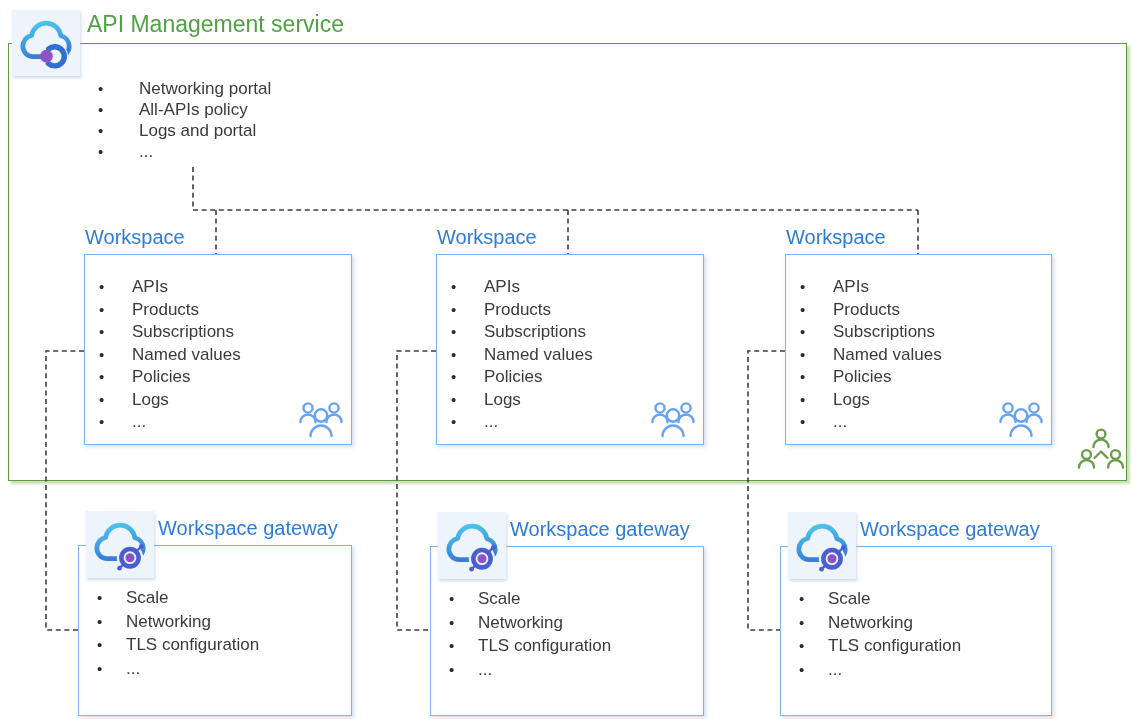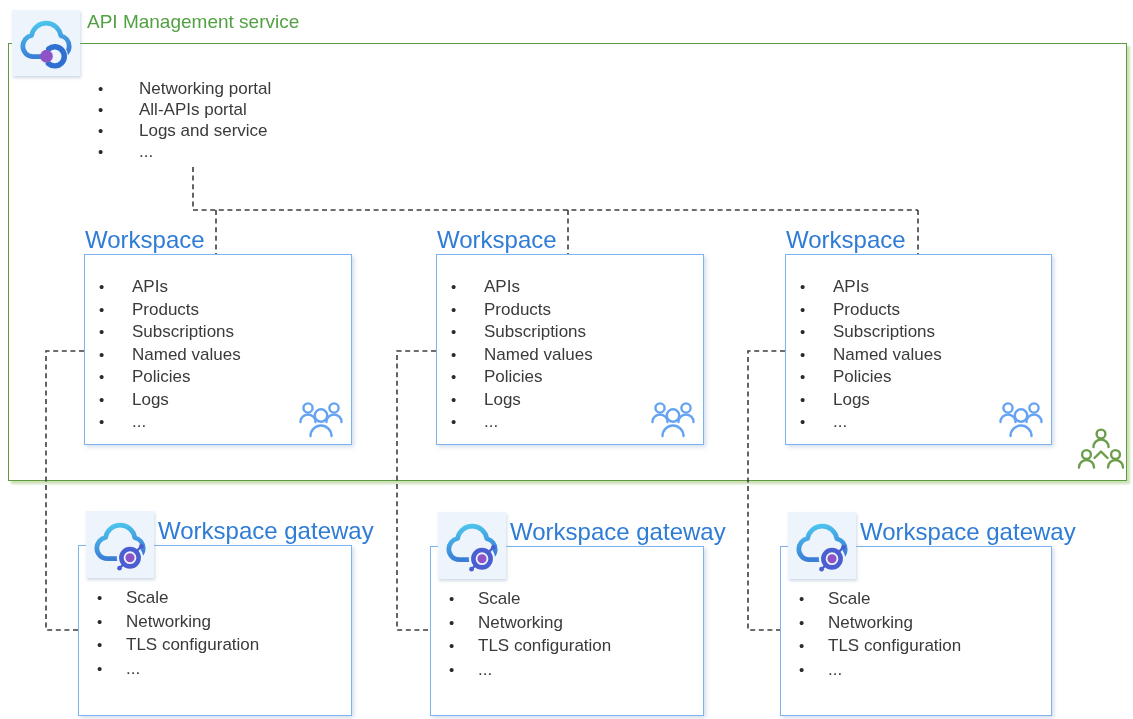--- a/index.html
+++ b/index.html
@@ -8,30 +8,30 @@
     font-family:"Liberation Sans", sans-serif;color:#3a3a3a;
   }
   .abs{position:absolute;}
   
   .service-box{
     border:1.6px solid #5f9b3e;
     box-shadow:3px 3px 2px rgba(163,201,126,0.55);
     background:transparent;
   }
   .service-title{
-    font-size:19px;color:#52a044;white-space:nowrap;z-index:5;
+    font-size:23px;color:#52a044;white-space:nowrap;z-index:5;
   }
   
   .blue-box{
     border:1.4px solid #7eb3f0;background:#fff;
     box-shadow:2px 2px 4px rgba(130,160,200,0.35);
     z-index:2;
   }
   .blue-title{
-    font-size:24px;color:#2e7cd6;white-space:nowrap;z-index:5;
+    font-size:20px;color:#2e7cd6;white-space:nowrap;z-index:5;
   }
   
   .icon-tile{
     background:#eef4fb;box-shadow:1px 2px 3px rgba(150,170,200,0.45);
     z-index:4;display:flex;align-items:center;justify-content:center;
   }
   
   .blist{z-index:3;font-size:17px;color:#3a3a3a;}
   .blist .row{display:flex;align-items:baseline;}
   .blist .dot{flex:0 0 auto;color:#2b2b2b;font-size:15px;}
@@ -78,25 +78,25 @@
 
   <div class="abs service-title" style="left:87px;top:11px;">API Management service</div>
 
   <div class="abs blist list-apim" style="left:90px;top:78px;width:320px;">
     <div class="row">
         <span class="dot">•</span>
         <span>Networking portal</span>
       </div>
     <div class="row">
         <span class="dot">•</span>
-        <span>All-APIs portal</span>
-      </div>
-    <div class="row">
-        <span class="dot">•</span>
-        <span>Logs and service</span>
+        <span>All-APIs policy</span>
+      </div>
+    <div class="row">
+        <span class="dot">•</span>
+        <span>Logs and portal</span>
       </div>
     <div class="row">
         <span class="dot">•</span>
         <span>...</span>
       </div>
   </div>
 
   <div class="abs blue-title" style="left:85px;top:226px;">Workspace</div>
   <div class="abs blue-box" style="left:84px;top:254px;width:266px;height:189px;">
     <div class="blist list-ws" style="position:absolute;left:0;top:21px;width:100%;">

